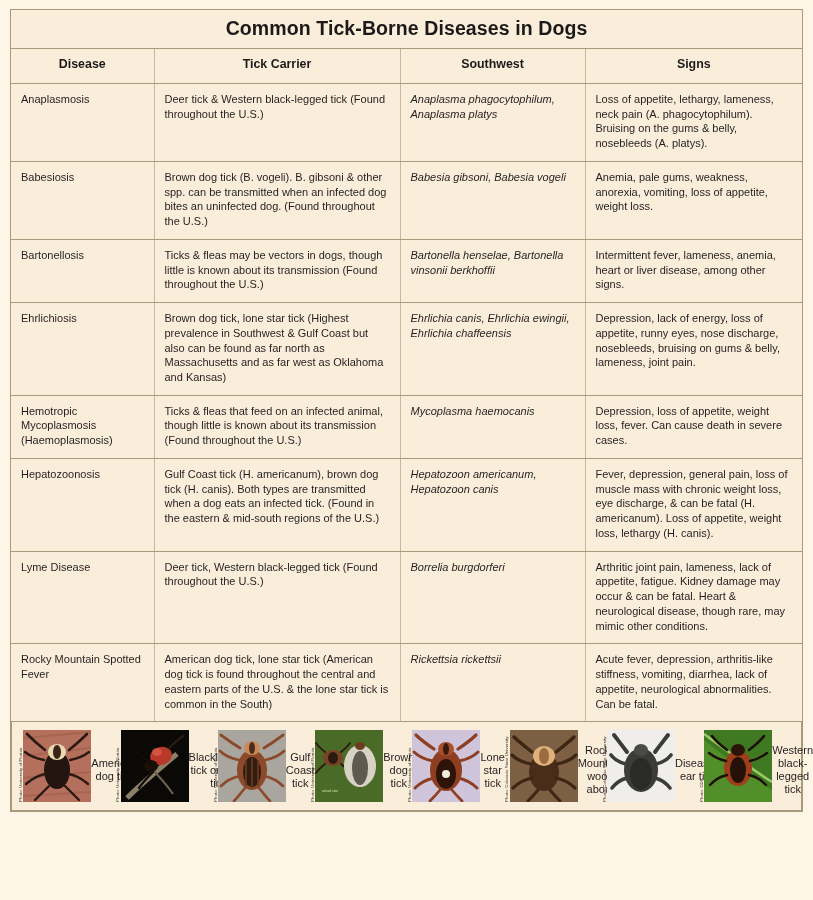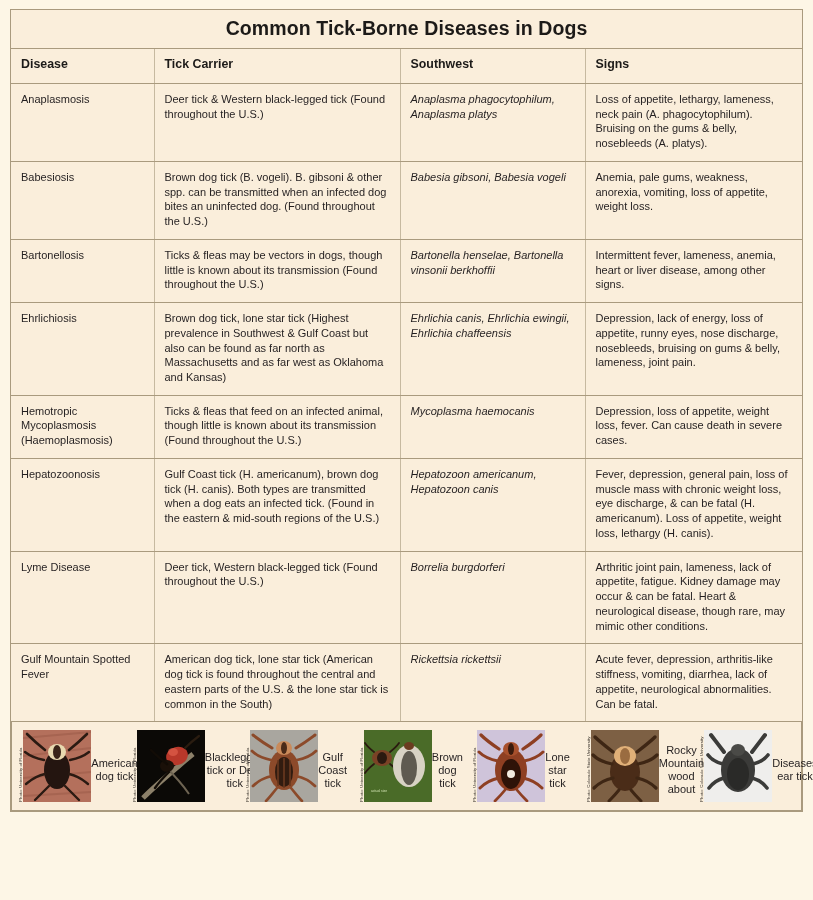--- a/index.html
+++ b/index.html
@@ -44,21 +44,21 @@
     width: 100%;
     table-layout: fixed;
     background: #faeedb;
   }
   table.tbl col.c-disease   { width: 143px; }
   table.tbl col.c-carrier   { width: 246px; }
   table.tbl col.c-pathogen  { width: 185px; }
   table.tbl col.c-signs     { width: 217px; }
 
   table.tbl th {
-    text-align: left;
+    text-align: center;
     font-size: 12.4px;
     font-weight: 700;
     padding: 8px 10px 12px 10px;
     border-bottom: 1px solid #a99a7e;
     border-right: 1px solid #c6b9a0;
     vertical-align: top;
     color: #1c1a18;
   }
   table.tbl th:last-child { border-right: none; }
 
@@ -196,21 +196,21 @@
         </tr>
 
         <tr>
           <td class="disease">Lyme Disease</td>
           <td class="carrier">Deer tick, Western black-legged tick (Found throughout the U.S.)</td>
           <td class="pathogen">Borrelia burgdorferi</td>
           <td class="signs">Arthritic joint pain, lameness, lack of appetite, fatigue. Kidney damage may occur &amp; can be fatal. Heart &amp; neurological disease, though rare, may mimic other conditions.</td>
         </tr>
 
         <tr>
-          <td class="disease">Gulf Mountain Spotted Fever</td>
+          <td class="disease">Rocky Mountain Spotted Fever</td>
           <td class="carrier">American dog tick, lone star tick (American dog tick is found throughout the central and eastern parts of the U.S. &amp; the lone star tick is common in the South)</td>
           <td class="pathogen">Rickettsia rickettsii</td>
           <td class="signs">Acute fever, depression, arthritis-like stiffness, vomiting, diarrhea, lack of appetite, neurological abnormalities. Can be fatal.</td>
         </tr>
 
       </tbody>
     </table>
 
     <div class="photo-strip">
 
@@ -330,17 +330,34 @@
             <ellipse cx="34" cy="44" rx="11" ry="16" fill="#2a2a28"></ellipse>
             <path d="M20 22 C14 14 10 9 7 5 M48 22 C54 14 58 9 61 5" stroke="#3b3b39" stroke-width="4" fill="none" stroke-linecap="round"></path>
             <path d="M19 34 C11 32 7 29 4 25 M49 34 C57 32 61 29 64 25" stroke="#3b3b39" stroke-width="3.6" fill="none" stroke-linecap="round"></path>
             <path d="M20 48 C12 50 8 54 5 58 M48 48 C56 50 60 54 63 58" stroke="#3b3b39" stroke-width="3.6" fill="none" stroke-linecap="round"></path>
             <ellipse cx="34" cy="20" rx="7" ry="6" fill="#4a4a47"></ellipse>
           </svg>
         </div>
         <div class="caption">Diseases ear tick</div>
       </div>
 
+      <div class="photo-cell">
+        <div class="photo-row">
+          <div class="credit">Photo: CDC</div>
+          <svg class="thumb" viewBox="0 0 68 72">
+            <rect width="68" height="72" fill="#3f7a22"></rect>
+            <path d="M0 10 C20 26 44 44 68 60 L68 72 L0 72 Z" fill="#57942c" opacity=".8"></path>
+            <path d="M0 4 C22 20 46 38 68 52" stroke="#9ec96a" stroke-width="2.5" fill="none"></path>
+            <ellipse cx="34" cy="38" rx="14" ry="18" fill="#9e3f1c"></ellipse>
+            <ellipse cx="34" cy="40" rx="8" ry="13" fill="#241108"></ellipse>
+            <ellipse cx="34" cy="20" rx="7" ry="6" fill="#2a1408"></ellipse>
+            <path d="M23 20 C15 14 11 10 8 6 M45 20 C53 14 57 10 60 6" stroke="#1e0f06" stroke-width="2.6" fill="none" stroke-linecap="round"></path>
+            <path d="M22 31 C13 29 9 26 5 23 M46 31 C55 29 59 26 63 23" stroke="#1e0f06" stroke-width="2.4" fill="none" stroke-linecap="round"></path>
+            <path d="M23 45 C14 47 10 51 6 55 M45 45 C54 47 58 51 62 55" stroke="#1e0f06" stroke-width="2.4" fill="none" stroke-linecap="round"></path>
+          </svg>
+        </div>
+        <div class="caption">Western black-legged tick</div>
+      </div>
 
     </div>
 
   </div>
 </div>
 
 </body></html>

